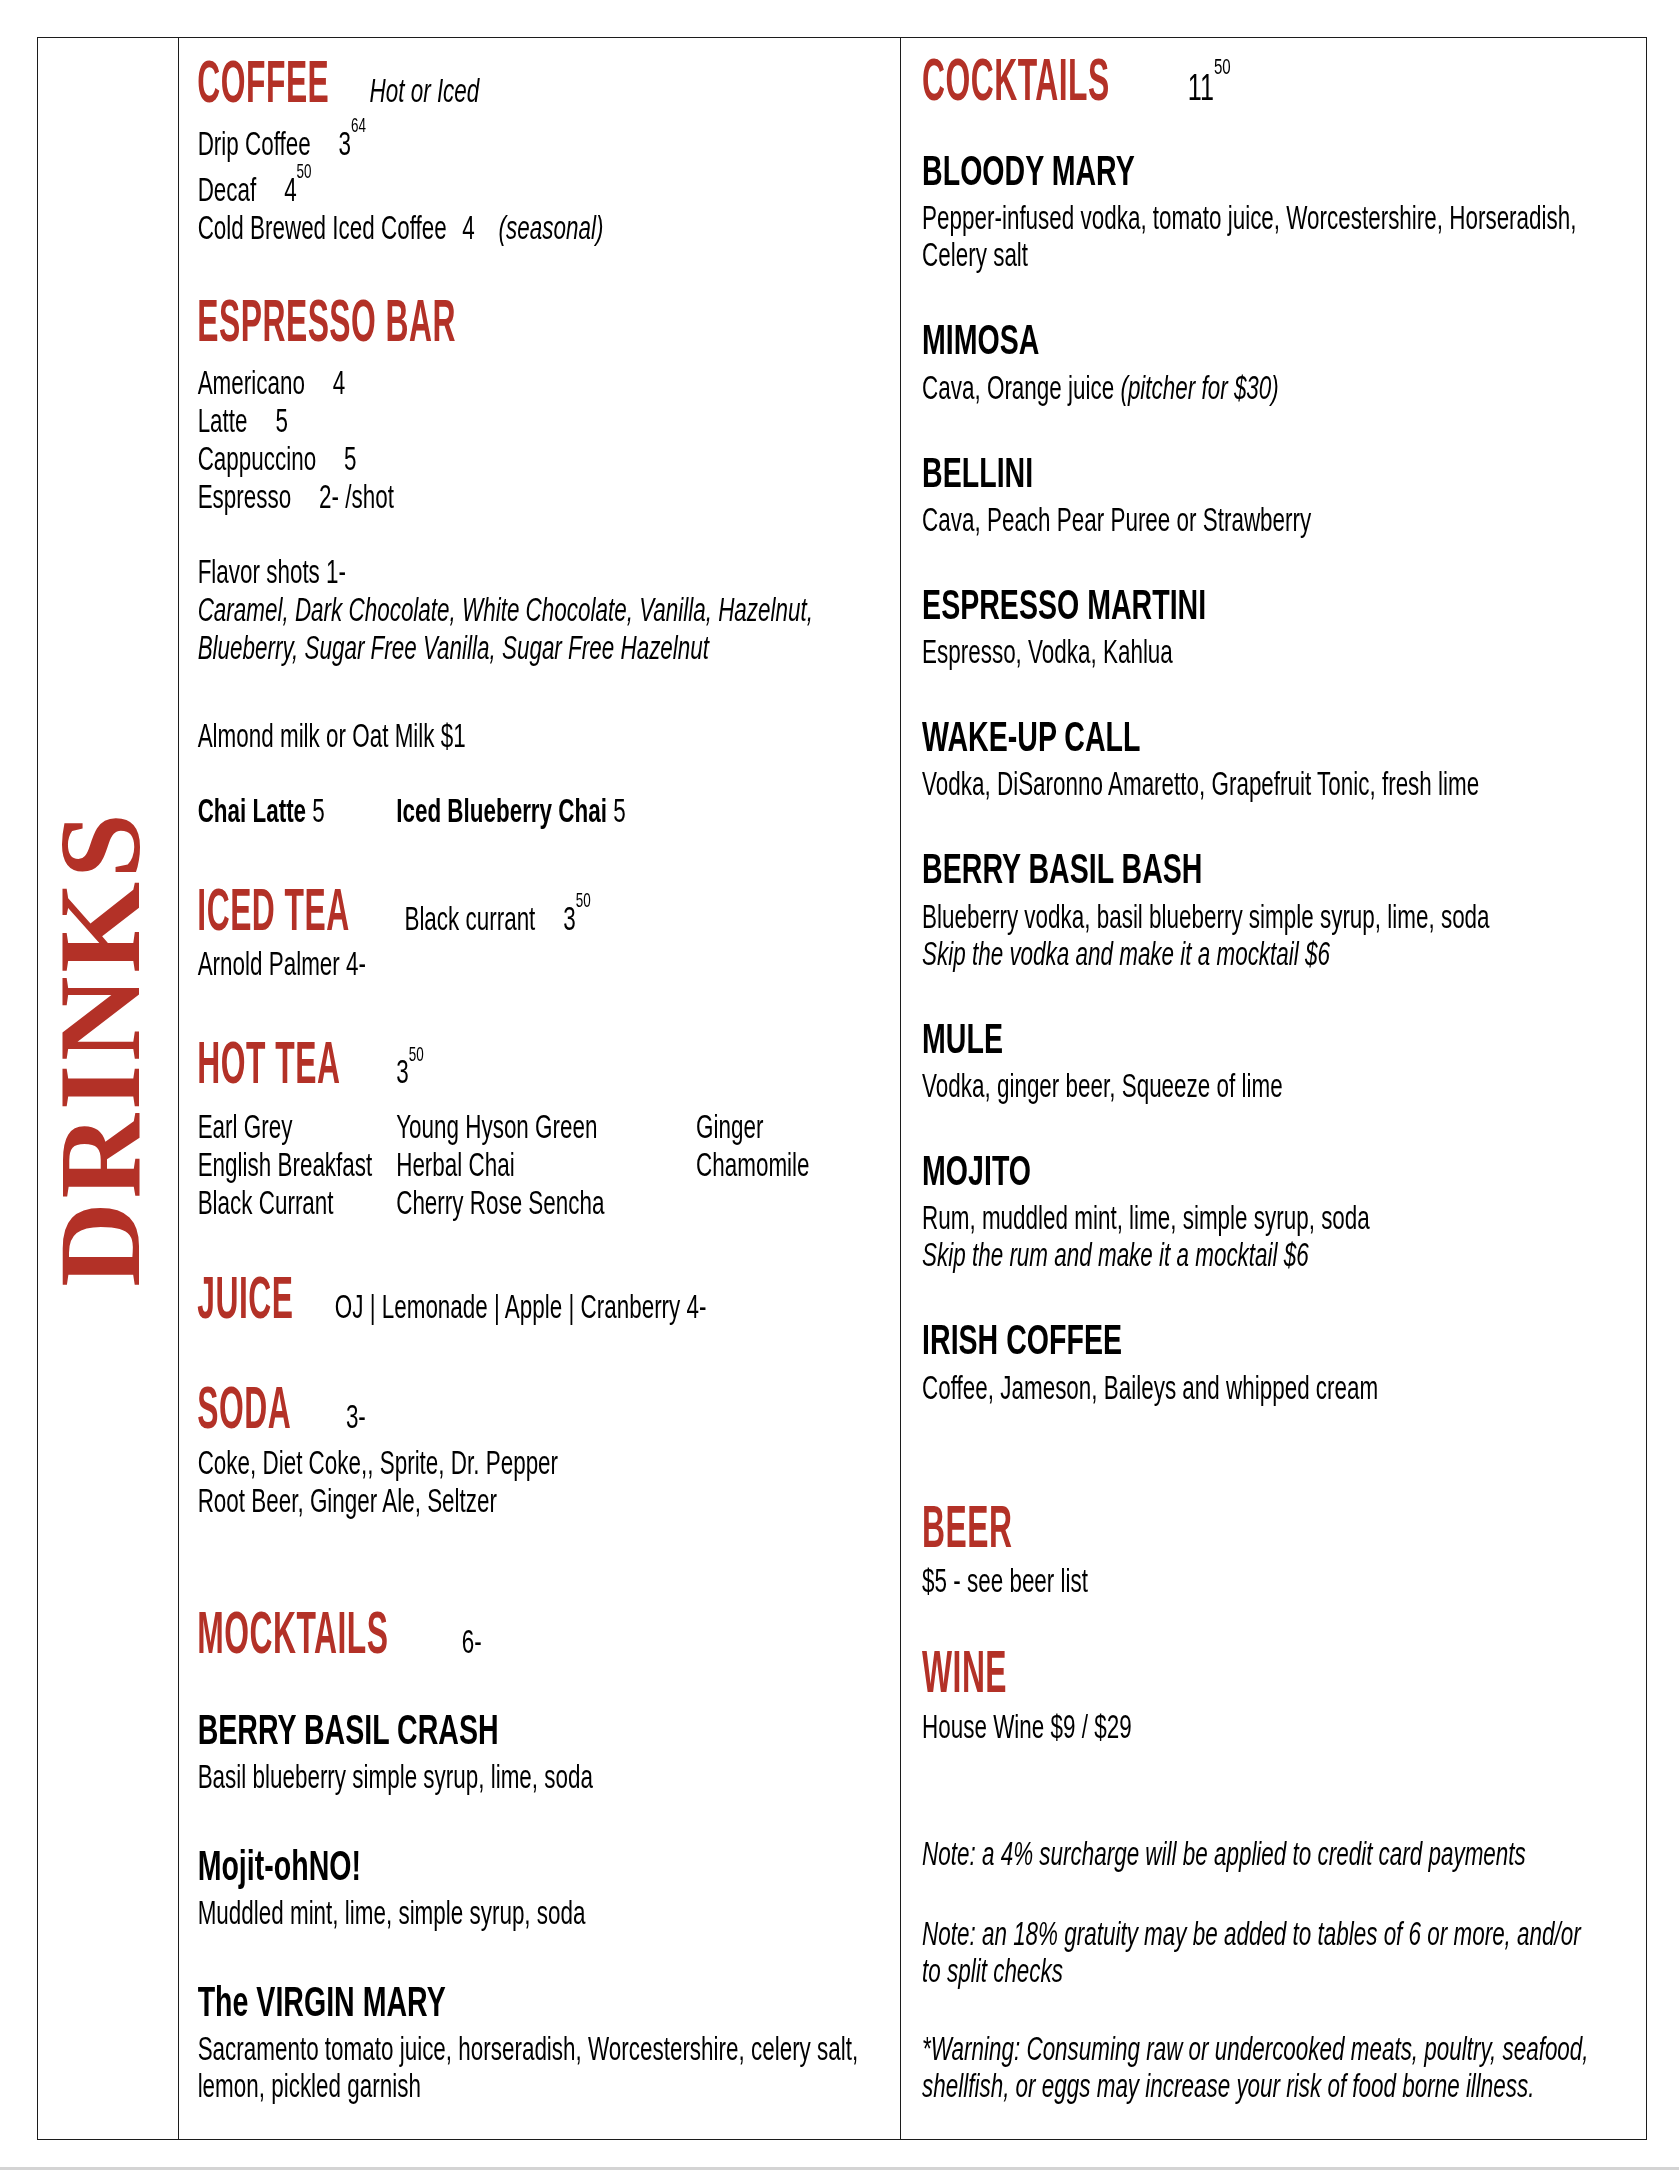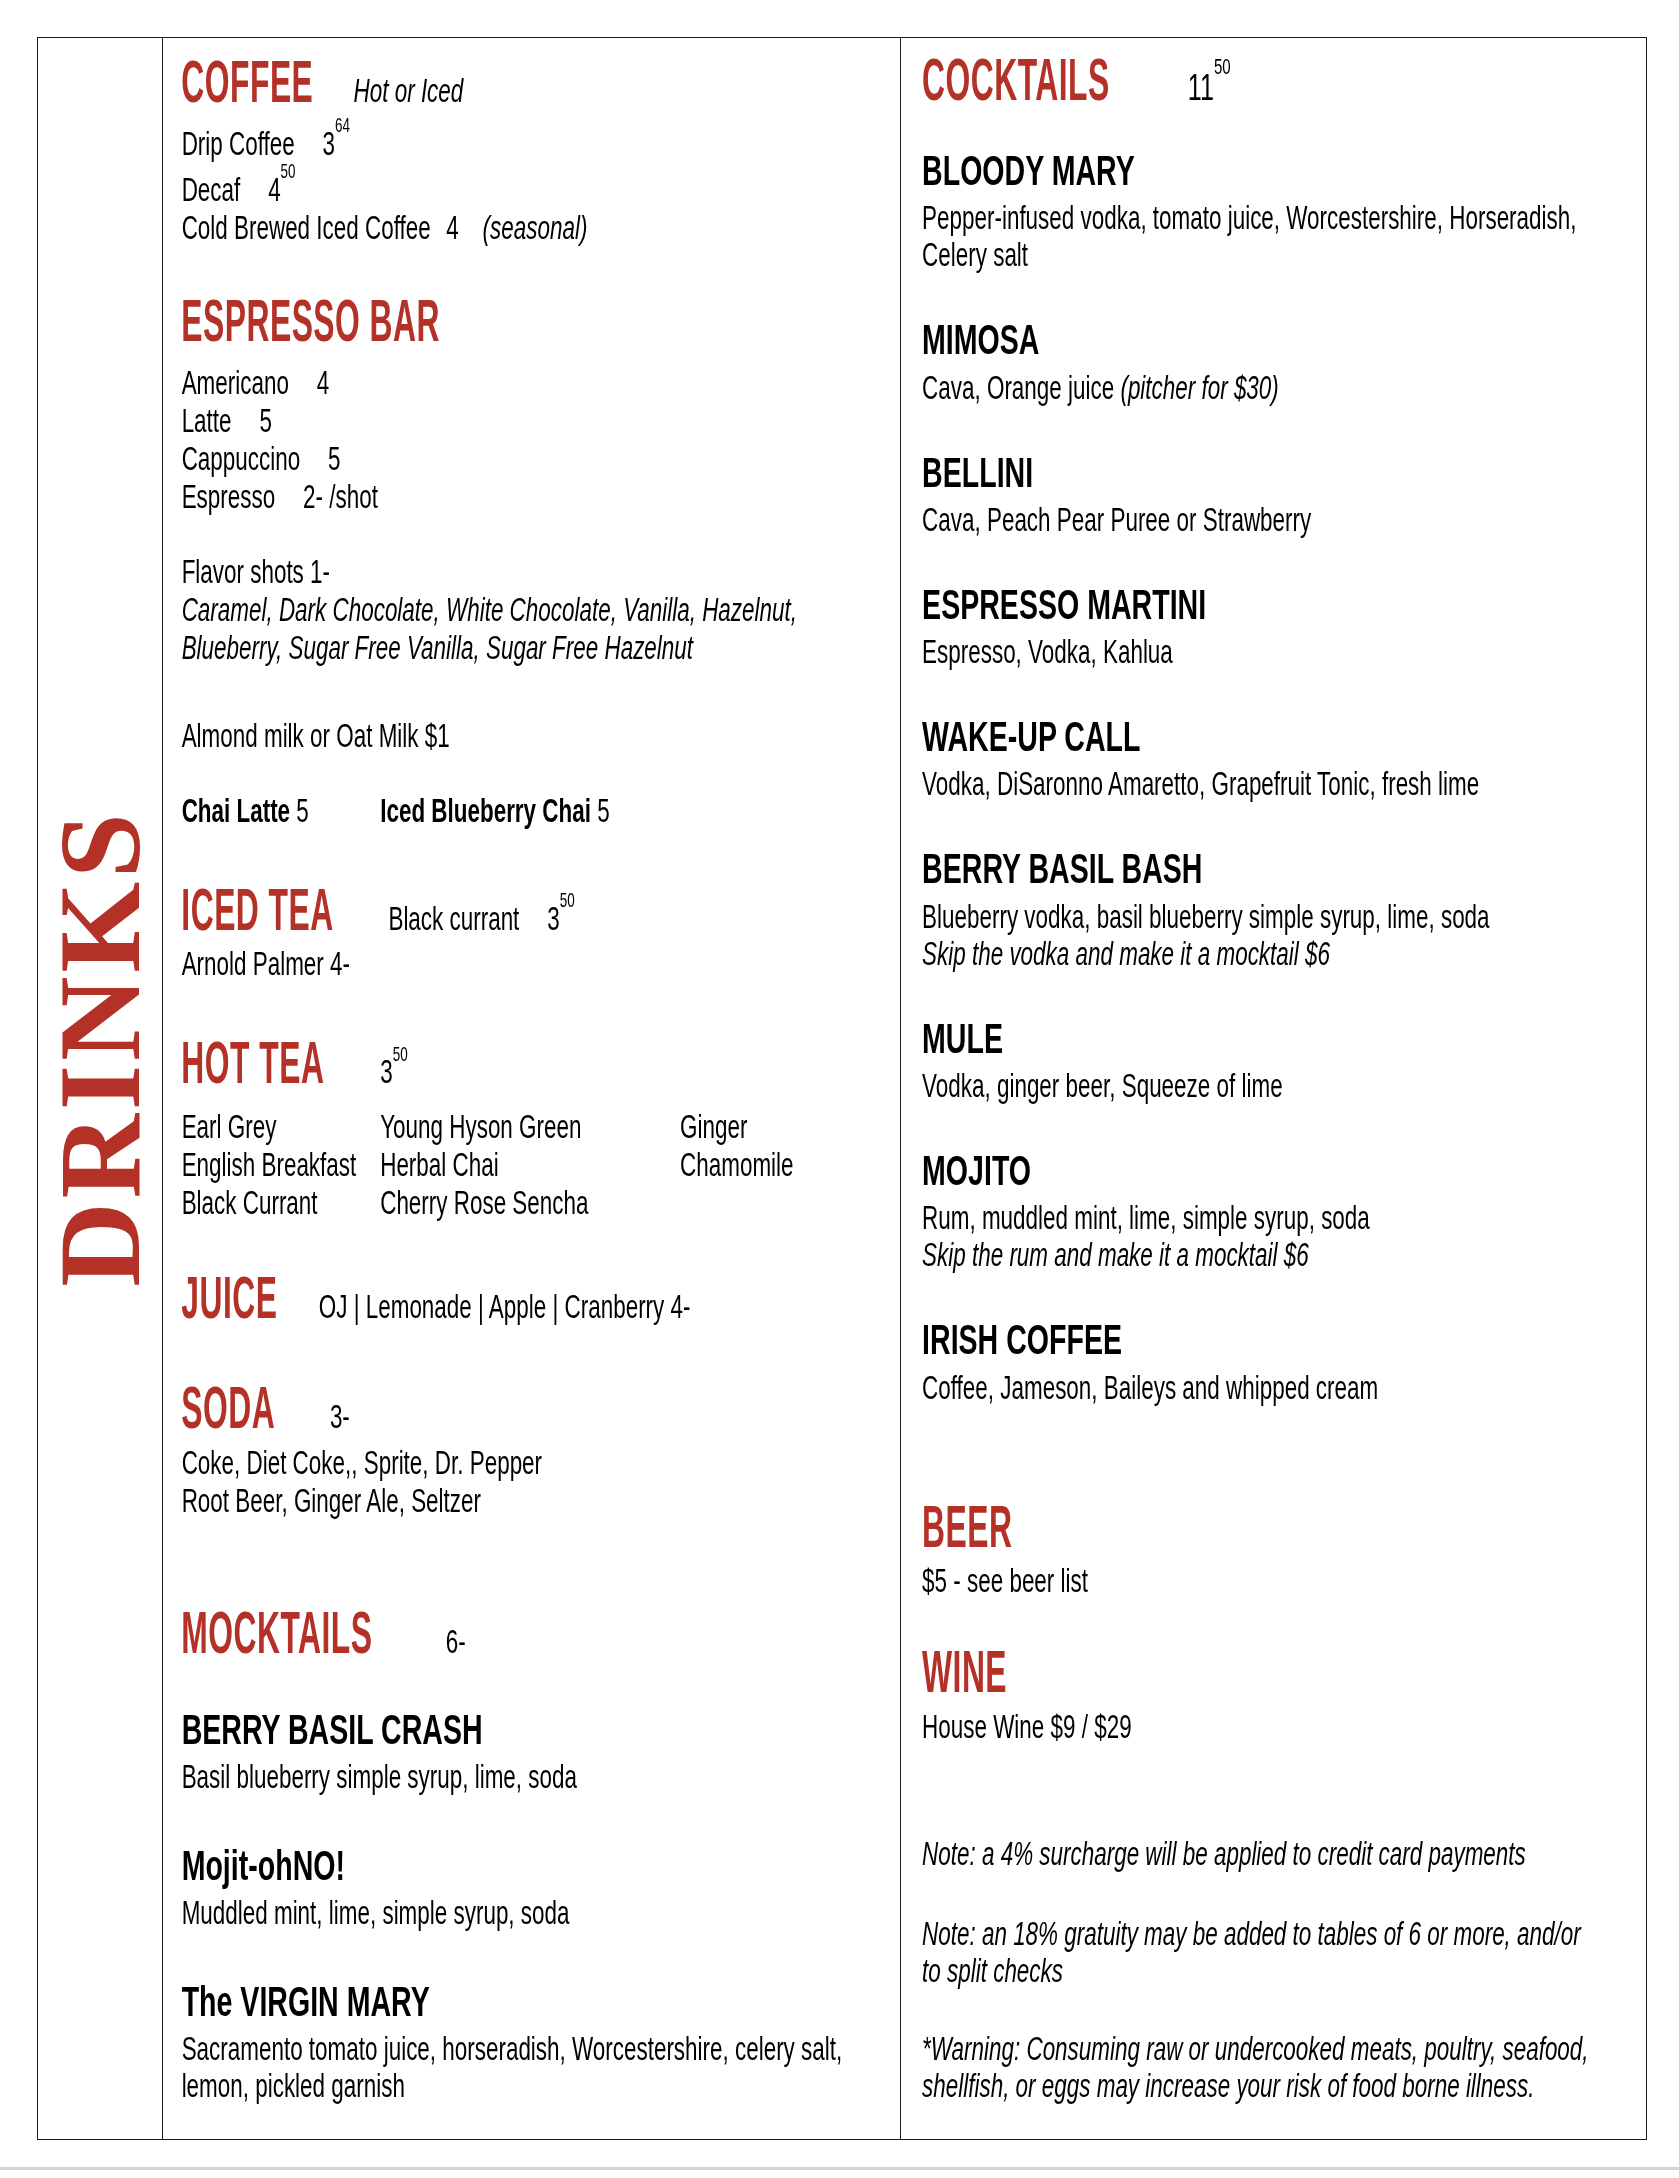--- a/index.html
+++ b/index.html
@@ -18,21 +18,21 @@
     position:absolute;left:0;top:0;width:124px;height:100%;
   }
   .vertical-title{
     position:absolute;left:50%;top:1010px;
     transform:translate(-50%,-50%) rotate(-90deg);
     font-family:"Liberation Serif",serif;
     font-weight:700;font-size:117px;letter-spacing:3.7px;
     color:#b33127;white-space:nowrap;
   }
   .col{position:absolute;top:0;bottom:0;border-left:1.8px solid #1c1c1c;box-sizing:border-box;}
-  .col-left{left:124px;width:737px;}
+  .col-left{left:140px;width:737px;}
   .col-right{left:862px;width:747px;}
   .content{
     transform:scaleX(0.68);transform-origin:top left;
     width:147%;box-sizing:border-box;
   }
   .col-left .content{padding:13.7px 0 0 27.4px;}
   .col-right .content{padding:12px 0 0 31px;}
 
   .sec-head{white-space:nowrap;}
   .sec-title{

